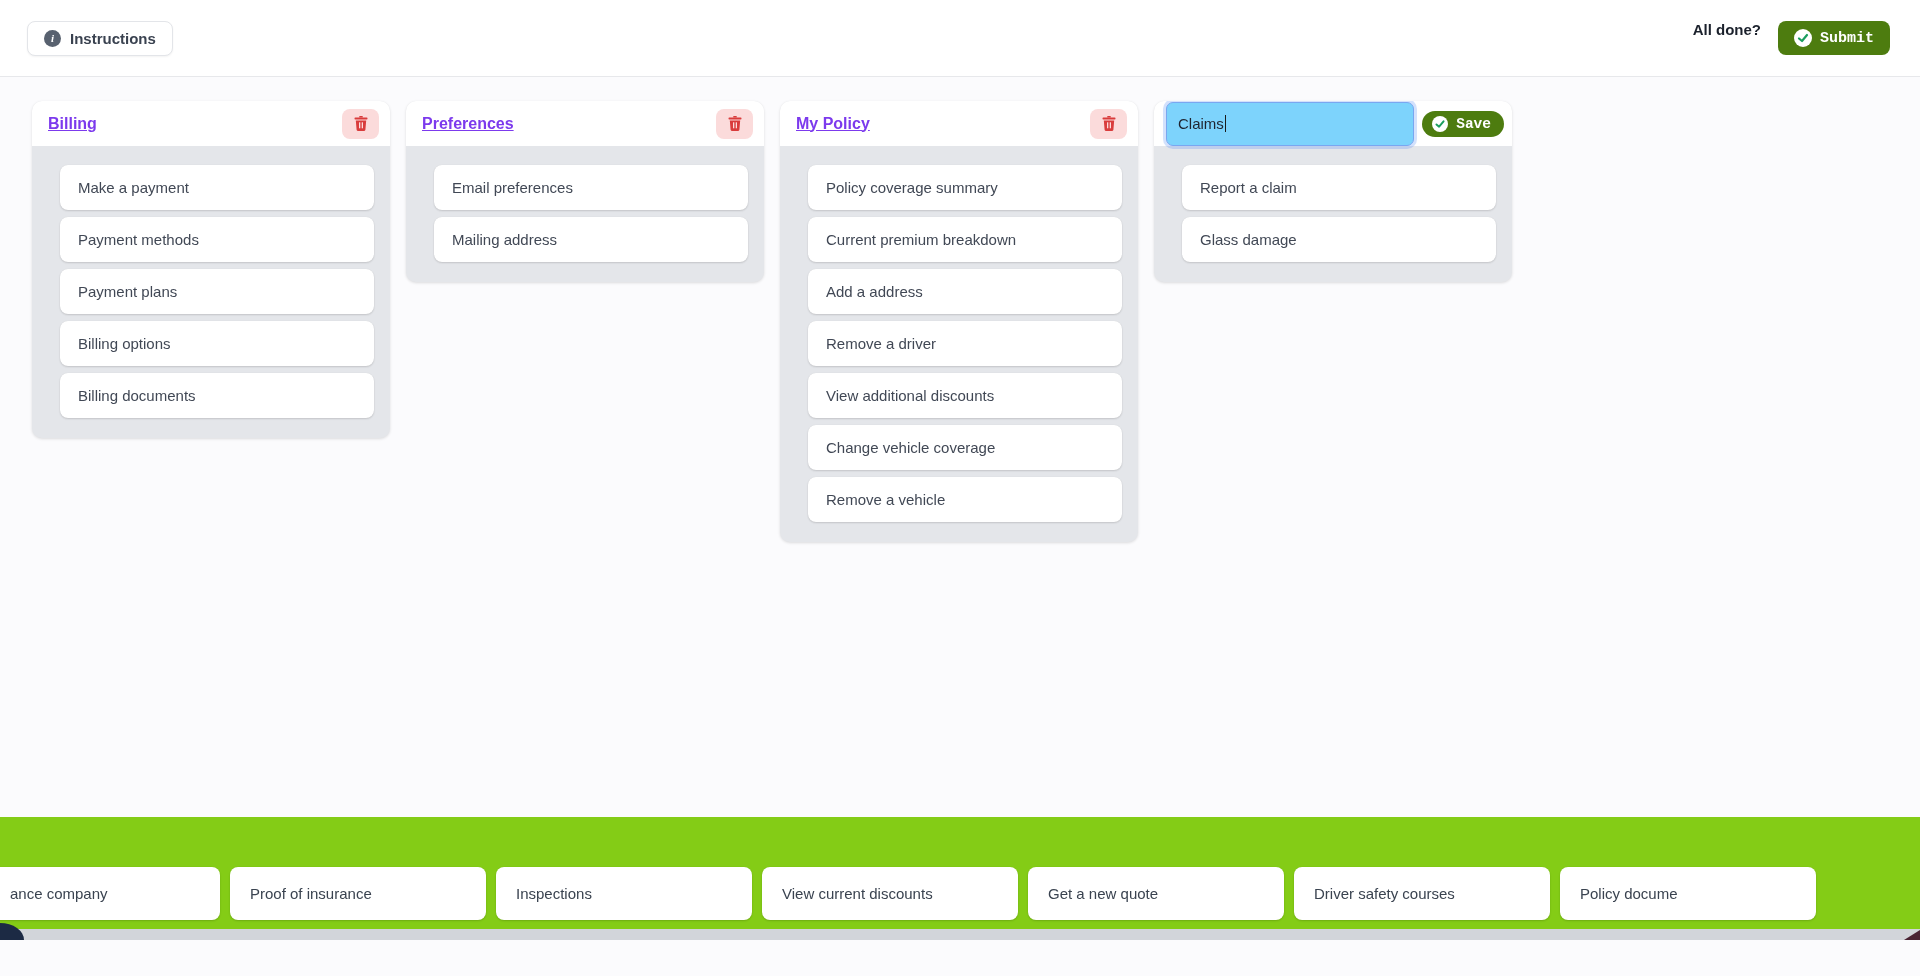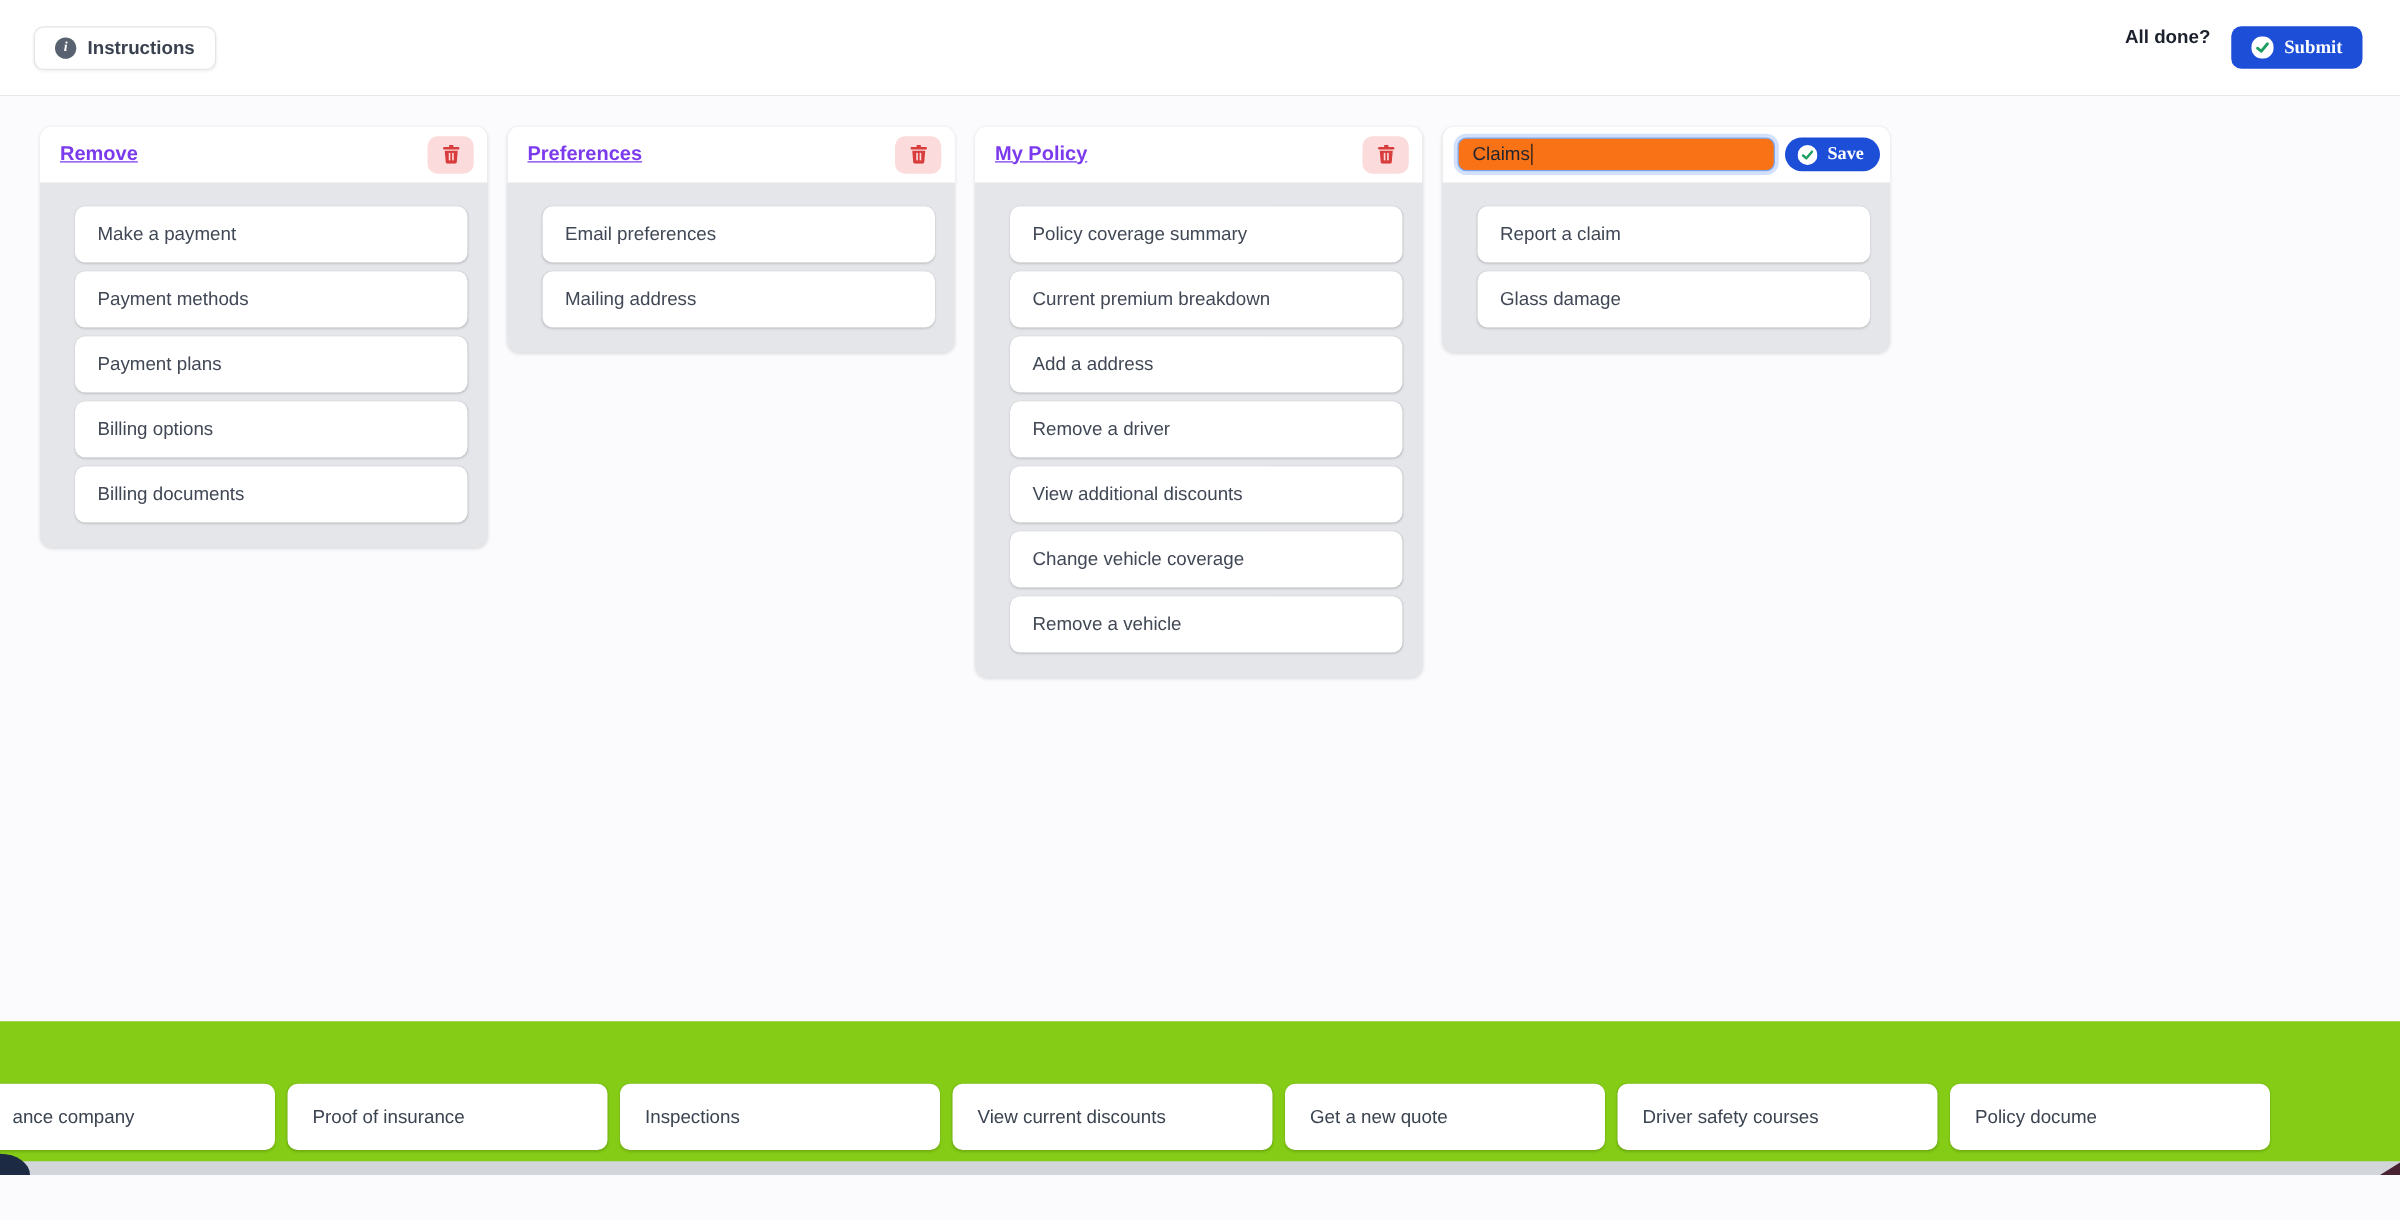--- a/index.html
+++ b/index.html
@@ -19,23 +19,23 @@
   }
   .info-icon {
     width:17px; height:17px; border-radius:50%; background:#58616f;
     color:#fff; font-size:11px; font-weight:700; font-style:italic;
     display:flex; align-items:center; justify-content:center; font-family:"Liberation Serif", serif;
   }
   .topbar-right { display:flex; align-items:flex-start; gap:17px; }
   .all-done { font-size:15px; font-weight:700; color:#1b212c; }
   .btn-green {
     display:flex; align-items:center; gap:8px;
-    background:#1d4ed8; border:none; border-radius:8px;
+    background:#4d7c0f; border:none; border-radius:8px;
     padding:8px 16px; font-size:15px; font-weight:600; color:#fff; cursor:pointer;
-    font-family:Liberation Serif, serif;
+    font-family:Liberation Mono, monospace;
   }
   .check-icon { width:18px; height:18px; flex:0 0 auto; }
 
   
   .board {
     height:740px; padding:24px 0 0 32px;
     display:flex; align-items:flex-start; gap:16px; background:#fbfbfd;
   }
   .column {
     width:358px; border-radius:10px; background:#e4e6ea;
@@ -59,21 +59,21 @@
   }
   .item-card {
     background:#fff; height:45px; border-radius:8px;
     box-shadow:0 1px 2px rgba(0,0,0,.14), 0 0 1px rgba(0,0,0,.08);
     display:flex; align-items:center; padding-left:18px;
     font-size:15px; font-weight:500; color:#414855; cursor:grab;
   }
   
   .col-header.editing { padding:0 8px 0 12px; gap:8px; }
   .name-input {
-    flex:1; height:27px; background:#f97316;
+    flex:1; height:44px; background:#7dd3fc;
     border:1px solid #7aa7f0; border-radius:7px;
     box-shadow:0 0 0 3px rgba(78,135,245,.25);
     display:flex; align-items:center; padding-left:11px;
     font-size:15px; color:#1f2430; cursor:text;
   }
   .caret { display:inline-block; width:1.5px; height:17px; background:#1a1a1a; margin-left:1px; }
   .btn-save { border-radius:15px; padding:5px 13px 5px 10px; font-size:14.5px; }
   .btn-save .check-icon { width:16px; height:16px; }
 
   
@@ -117,21 +117,21 @@
       </svg>
       <span>Submit</span>
     </button>
   </div>
 </div>
 
 <div class="board">
 
   <div class="column">
     <div class="col-header">
-      <a class="col-title">Remove</a>
+      <a class="col-title">Billing</a>
       <button class="btn-trash">
         <svg viewBox="0 0 14 15">
           <rect x="5.2" y="0" width="3.6" height="1.6" rx="0.6" fill="#d93c3c"></rect>
           <rect x="0.5" y="1.6" width="13" height="1.9" rx="0.8" fill="#d93c3c"></rect>
           <path d="M1.8 4.6 h10.4 l-0.8 9.2 a1.2 1.2 0 0 1 -1.2 1.1 h-6.4 a1.2 1.2 0 0 1 -1.2 -1.1 z" fill="#d93c3c"></path>
           <rect x="5" y="6.3" width="1.3" height="6" fill="#fbdbdb"></rect>
           <rect x="7.7" y="6.3" width="1.3" height="6" fill="#fbdbdb"></rect>
         </svg>
       </button>
     </div>

